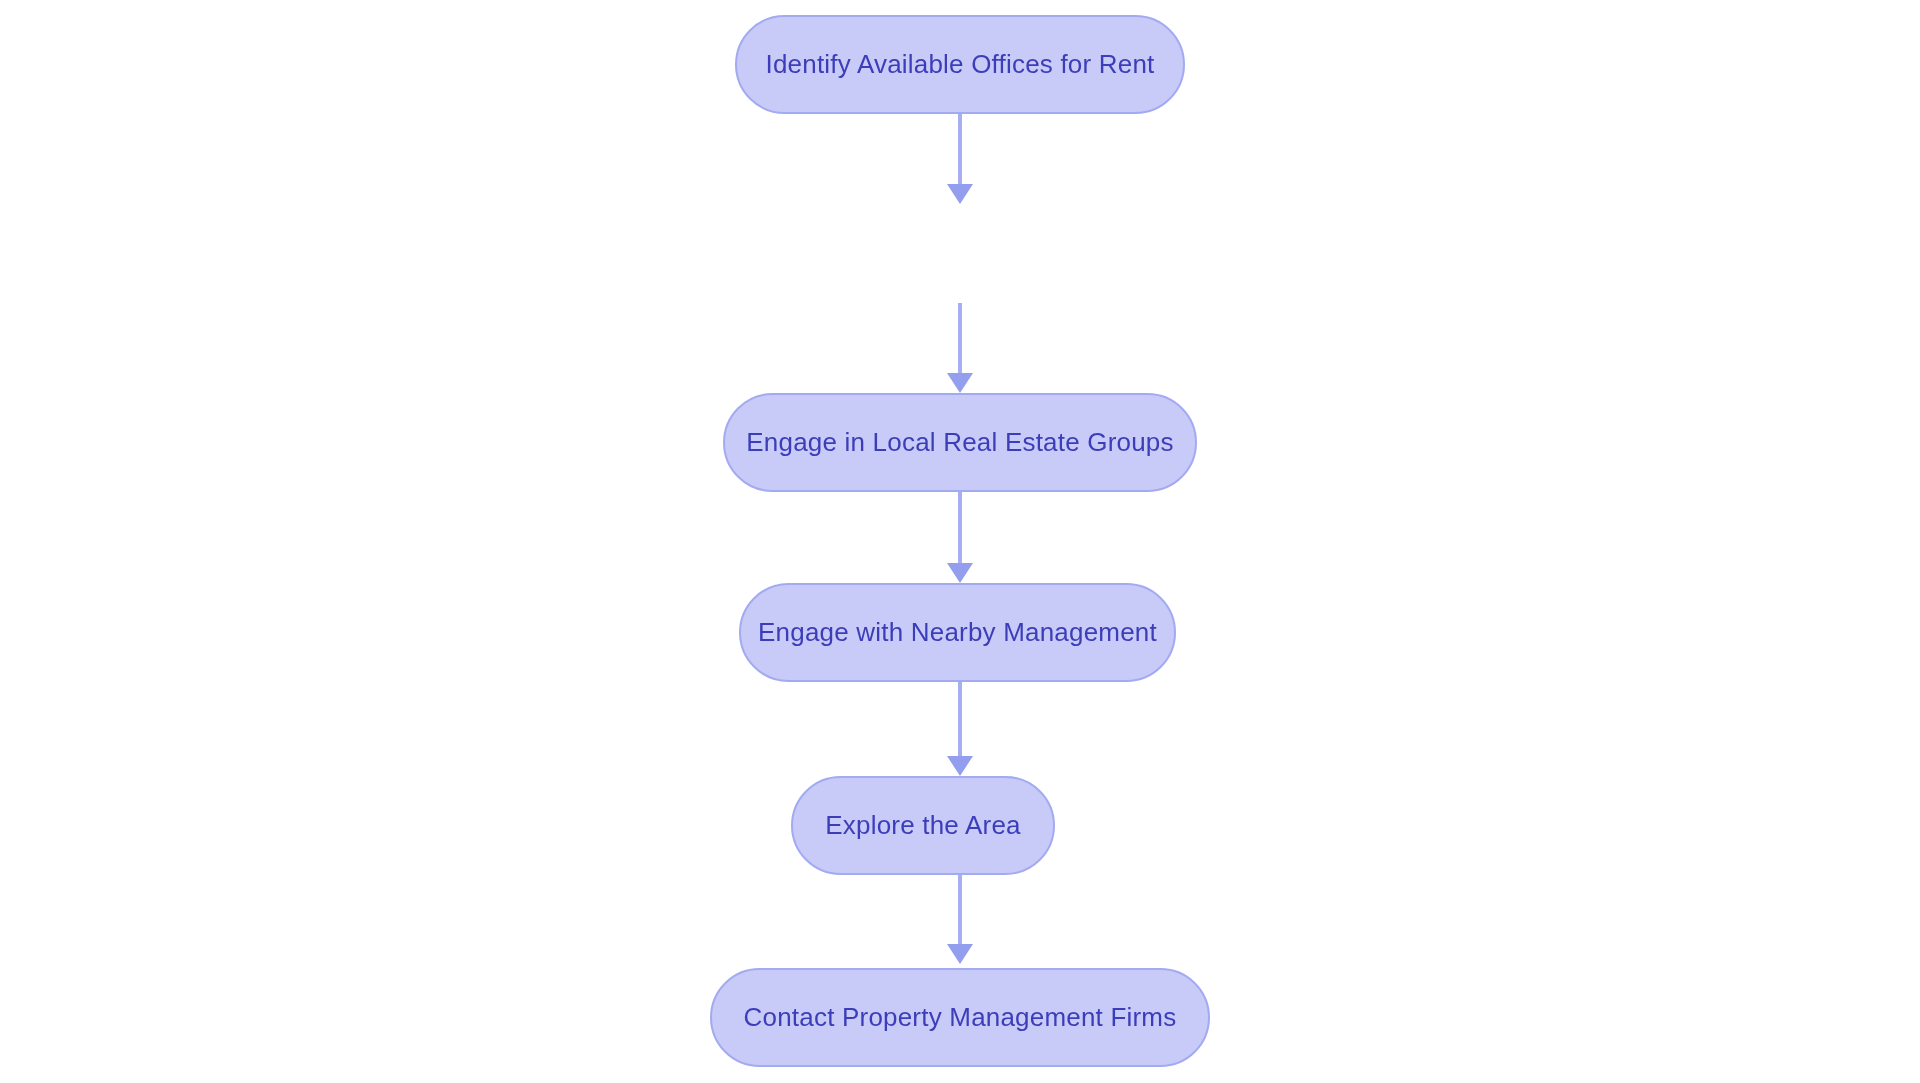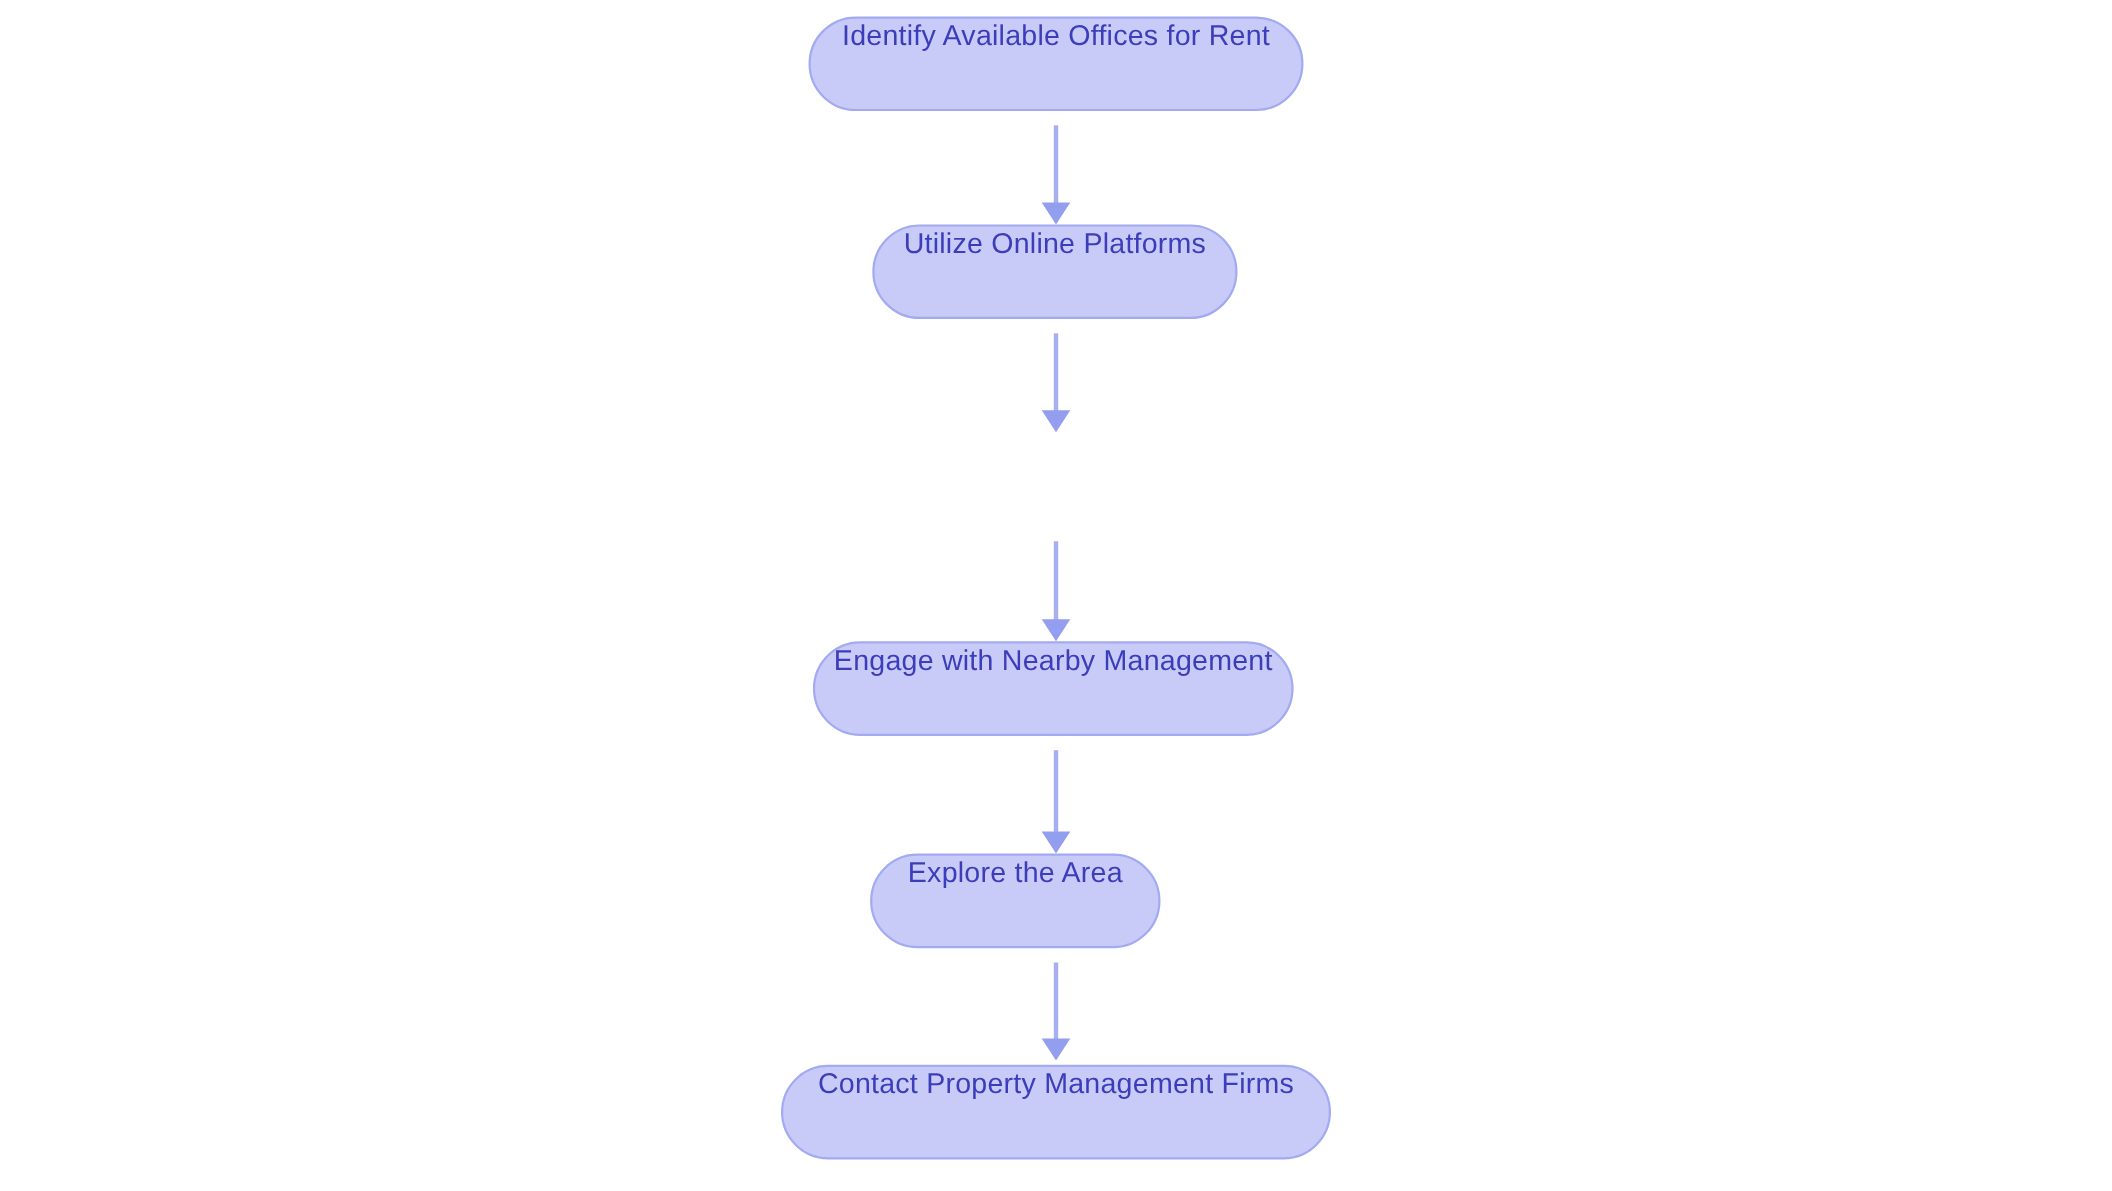--- a/index.html
+++ b/index.html
@@ -19,25 +19,26 @@
     overflow: hidden;
   }
   .canvas {
     position: relative;
     width: 1920px;
     height: 1083px;
     background: var(--background);
   }
   .node {
     position: absolute;
-    height: 86px;
+    height: 99px;
     border-radius: 50px;
     background: var(--node-fill);
     border: 2px solid var(--node-border);
     display: flex;
+    align-items: center;
     justify-content: center;
     color: var(--node-text);
     font-size: 26px;
     letter-spacing: 0.2px;
     white-space: nowrap;
   }
   .n1 { left: 735px; top: 15px;  width: 450px; }
   .n2 { left: 793px; top: 204px; width: 332px; }
   .n3 { left: 723px; top: 393px; width: 474px; }
   .n4 { left: 739px; top: 583px; width: 437px; }
@@ -81,29 +82,29 @@
 
   <div class="node n1">
     <span>Identify Available Offices for Rent</span>
   </div>
 
   <div class="arrow a1">
     <div class="shaft"></div>
     <div class="head"></div>
   </div>
 
-  <div class="node n2">
-    <span>Utilize Online Platforms</span>
-  </div>
 
   <div class="arrow a2">
     <div class="shaft"></div>
     <div class="head"></div>
   </div>
 
+  <div class="node n3">
+    <span>Engage in Local Real Estate Groups</span>
+  </div>
 
   <div class="arrow a3">
     <div class="shaft"></div>
     <div class="head"></div>
   </div>
 
   <div class="node n4">
     <span>Engage with Nearby Management</span>
   </div>
 

